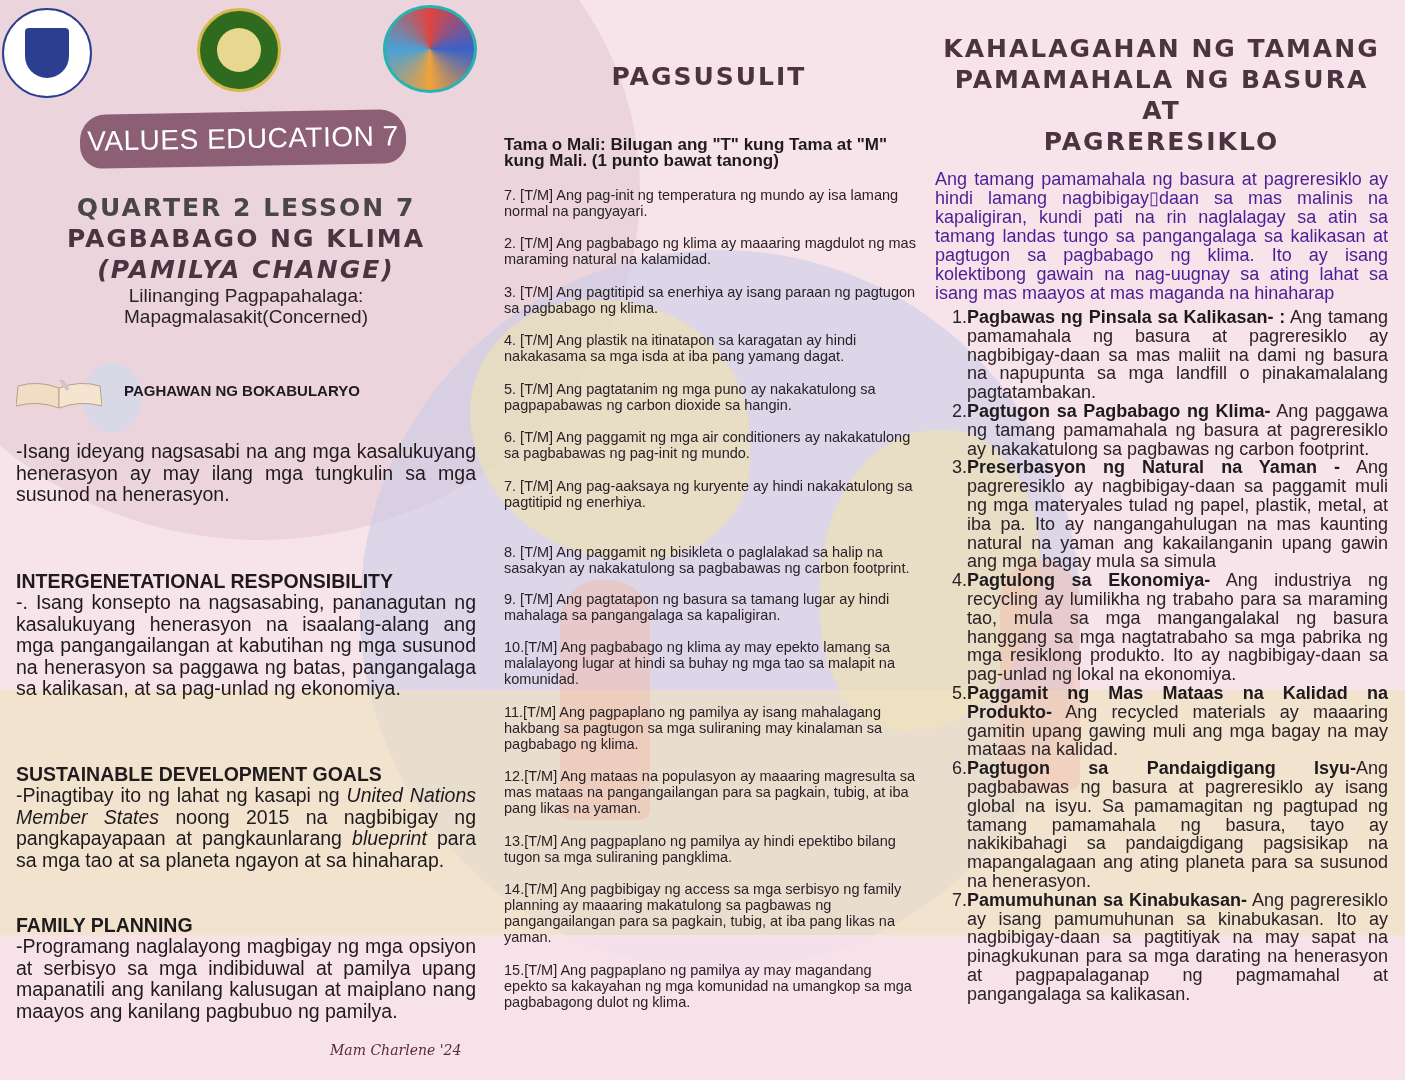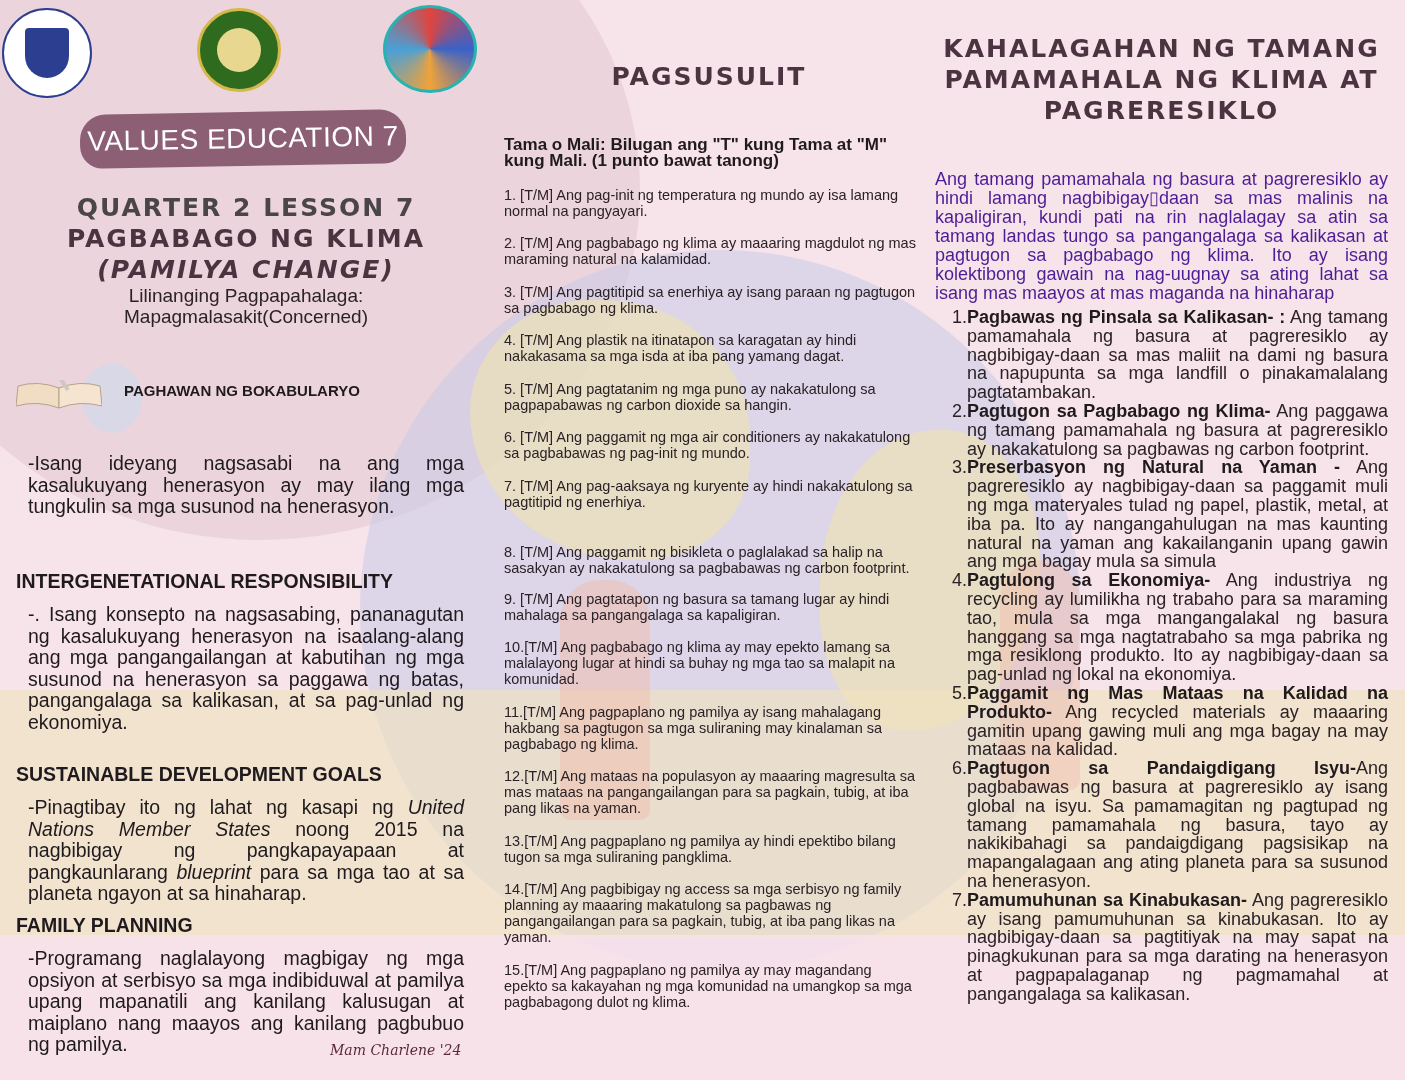--- a/index.html
+++ b/index.html
@@ -37,21 +37,21 @@
   .t-line.first{color:#4a4548;}
   .t-line.italic{font-style:italic;}
   .sub-line{font-size:19px;line-height:21px;color:#2a2226;}
 
   .vocab-head{position:absolute;left:0;top:368px;width:460px;height:50px;}
   .book{position:absolute;left:0;top:12px;width:86px;height:30px;}
   .vocab-head .label{position:absolute;left:108px;top:14px;font-size:15px;font-weight:bold;color:#1f1a1d;}
 
   .term{position:absolute;left:0;width:460px;}
   .term h3{margin:0;font-size:19.5px;line-height:22px;font-weight:bold;color:#1f1a1d;}
-  .term p{margin:12px;font-size:19.5px;line-height:21.5px;text-align:justify;color:#1f1a1d;}
+  .term p{margin:0;font-size:19.5px;line-height:21.5px;text-align:justify;color:#1f1a1d;}
   .term p i{font-style:italic;}
   .signature{position:absolute;left:314px;top:1042px;font-family:"DejaVu Serif",serif;font-style:italic;font-size:14px;color:#5a2a3a;}
 
   .mid-title{position:absolute;left:0;top:62px;width:410px;text-align:center;font-family:"DejaVu Sans",sans-serif;font-weight:bold;font-size:25px;letter-spacing:2px;color:#4b3440;}
   .instr{position:absolute;left:0;top:137px;width:410px;font-size:17px;line-height:16px;font-weight:bold;color:#1f1a1d;}
   .quiz{position:absolute;left:0;width:412px;font-size:14.5px;line-height:16px;color:#2a2226;}
 
   .r-title{position:absolute;left:0;top:33px;width:453px;text-align:center;font-family:"DejaVu Sans",sans-serif;font-weight:bold;font-size:25px;line-height:31px;letter-spacing:2px;color:#4b3440;}
   .r-intro{position:absolute;left:0;top:138px;width:453px;font-size:18px;line-height:19px;text-align:justify;color:#4c1d95;margin-top:32px;}
   .r-list{position:absolute;left:18px;top:308px;width:435px;}
@@ -122,41 +122,41 @@
     <h3>FAMILY PLANNING</h3>
     <p>-Programang naglalayong magbigay ng mga opsiyon at serbisyo sa mga indibiduwal at pamilya upang mapanatili ang kanilang kalusugan at maiplano nang maayos ang kanilang pagbubuo ng pamilya.</p>
   </div>
 
   <div class="signature">Mam Charlene '24</div>
 </div>
 
 <div class="col" id="col-mid">
   <div class="mid-title">PAGSUSULIT</div>
   <div class="instr">Tama o Mali: Bilugan ang "T" kung Tama at "M" kung Mali. (1 punto bawat tanong)</div>
-  <div class="quiz" style="top:187px">1. [T/M] Ang pag-init ng temperatura ng mundo ay isa lamang normal na pangyayari.</div>
+  <div class="quiz" style="top:187px">7. [T/M] Ang pag-init ng temperatura ng mundo ay isa lamang normal na pangyayari.</div>
   <div class="quiz" style="top:235px">2. [T/M] Ang pagbabago ng klima ay maaaring magdulot ng mas maraming natural na kalamidad.</div>
   <div class="quiz" style="top:284px">3. [T/M] Ang pagtitipid sa enerhiya ay isang paraan ng pagtugon sa pagbabago ng klima.</div>
   <div class="quiz" style="top:332px">4. [T/M] Ang plastik na itinatapon sa karagatan ay hindi nakakasama sa mga isda at iba pang yamang dagat.</div>
   <div class="quiz" style="top:381px">5. [T/M] Ang pagtatanim ng mga puno ay nakakatulong sa pagpapabawas ng carbon dioxide sa hangin.</div>
   <div class="quiz" style="top:429px">6. [T/M] Ang paggamit ng mga air conditioners ay nakakatulong sa pagbabawas ng pag-init ng mundo.</div>
   <div class="quiz" style="top:478px">7. [T/M] Ang pag-aaksaya ng kuryente ay hindi nakakatulong sa pagtitipid ng enerhiya.</div>
   <div class="quiz" style="top:544px">8. [T/M] Ang paggamit ng bisikleta o paglalakad sa halip na sasakyan ay nakakatulong sa pagbabawas ng carbon footprint.</div>
   <div class="quiz" style="top:591px">9. [T/M] Ang pagtatapon ng basura sa tamang lugar ay hindi mahalaga sa pangangalaga sa kapaligiran.</div>
   <div class="quiz" style="top:639px">10.[T/M] Ang pagbabago ng klima ay may epekto lamang sa malalayong lugar at hindi sa buhay ng mga tao sa malapit na komunidad.</div>
   <div class="quiz" style="top:704px">11.[T/M] Ang pagpaplano ng pamilya ay isang mahalagang hakbang sa pagtugon sa mga suliraning may kinalaman sa pagbabago ng klima.</div>
   <div class="quiz" style="top:768px">12.[T/M] Ang mataas na populasyon ay maaaring magresulta sa mas mataas na pangangailangan para sa pagkain, tubig, at iba pang likas na yaman.</div>
   <div class="quiz" style="top:833px">13.[T/M] Ang pagpaplano ng pamilya ay hindi epektibo bilang tugon sa mga suliraning pangklima.</div>
   <div class="quiz" style="top:881px">14.[T/M] Ang pagbibigay ng access sa mga serbisyo ng family planning ay maaaring makatulong sa pagbawas ng pangangailangan para sa pagkain, tubig, at iba pang likas na yaman.</div>
   <div class="quiz" style="top:962px">15.[T/M] Ang pagpaplano ng pamilya ay may magandang epekto sa kakayahan ng mga komunidad na umangkop sa mga pagbabagong dulot ng klima.</div>
 </div>
 
 <div class="col" id="col-right">
   <div class="r-title">
     <div>KAHALAGAHAN NG TAMANG</div>
-    <div>PAMAMAHALA NG KLIMA AT</div>
+    <div>PAMAMAHALA NG BASURA AT</div>
     <div>PAGRERESIKLO</div>
   </div>
   <div class="r-intro">Ang tamang pamamahala ng basura at pagreresiklo ay hindi lamang nagbibigay▯daan sa mas malinis na kapaligiran, kundi pati na rin naglalagay sa atin sa tamang landas tungo sa pangangalaga sa kalikasan at pagtugon sa pagbabago ng klima. Ito ay isang kolektibong gawain na nag-uugnay sa ating lahat sa isang mas maayos at mas maganda na hinaharap</div>
 
   <div class="r-list">
     <div class="r-item">
       <span class="num">1.</span><b>Pagbawas ng Pinsala sa Kalikasan- :</b><span> Ang tamang pamamahala ng basura at pagreresiklo ay nagbibigay-daan sa mas maliit na dami ng basura na napupunta sa mga landfill o pinakamalalang pagtatambakan.</span>
     </div>
     <div class="r-item">
       <span class="num">2.</span><b>Pagtugon sa Pagbabago ng Klima-</b><span> Ang paggawa ng tamang pamamahala ng basura at pagreresiklo ay nakakatulong sa pagbawas ng carbon footprint.</span>

